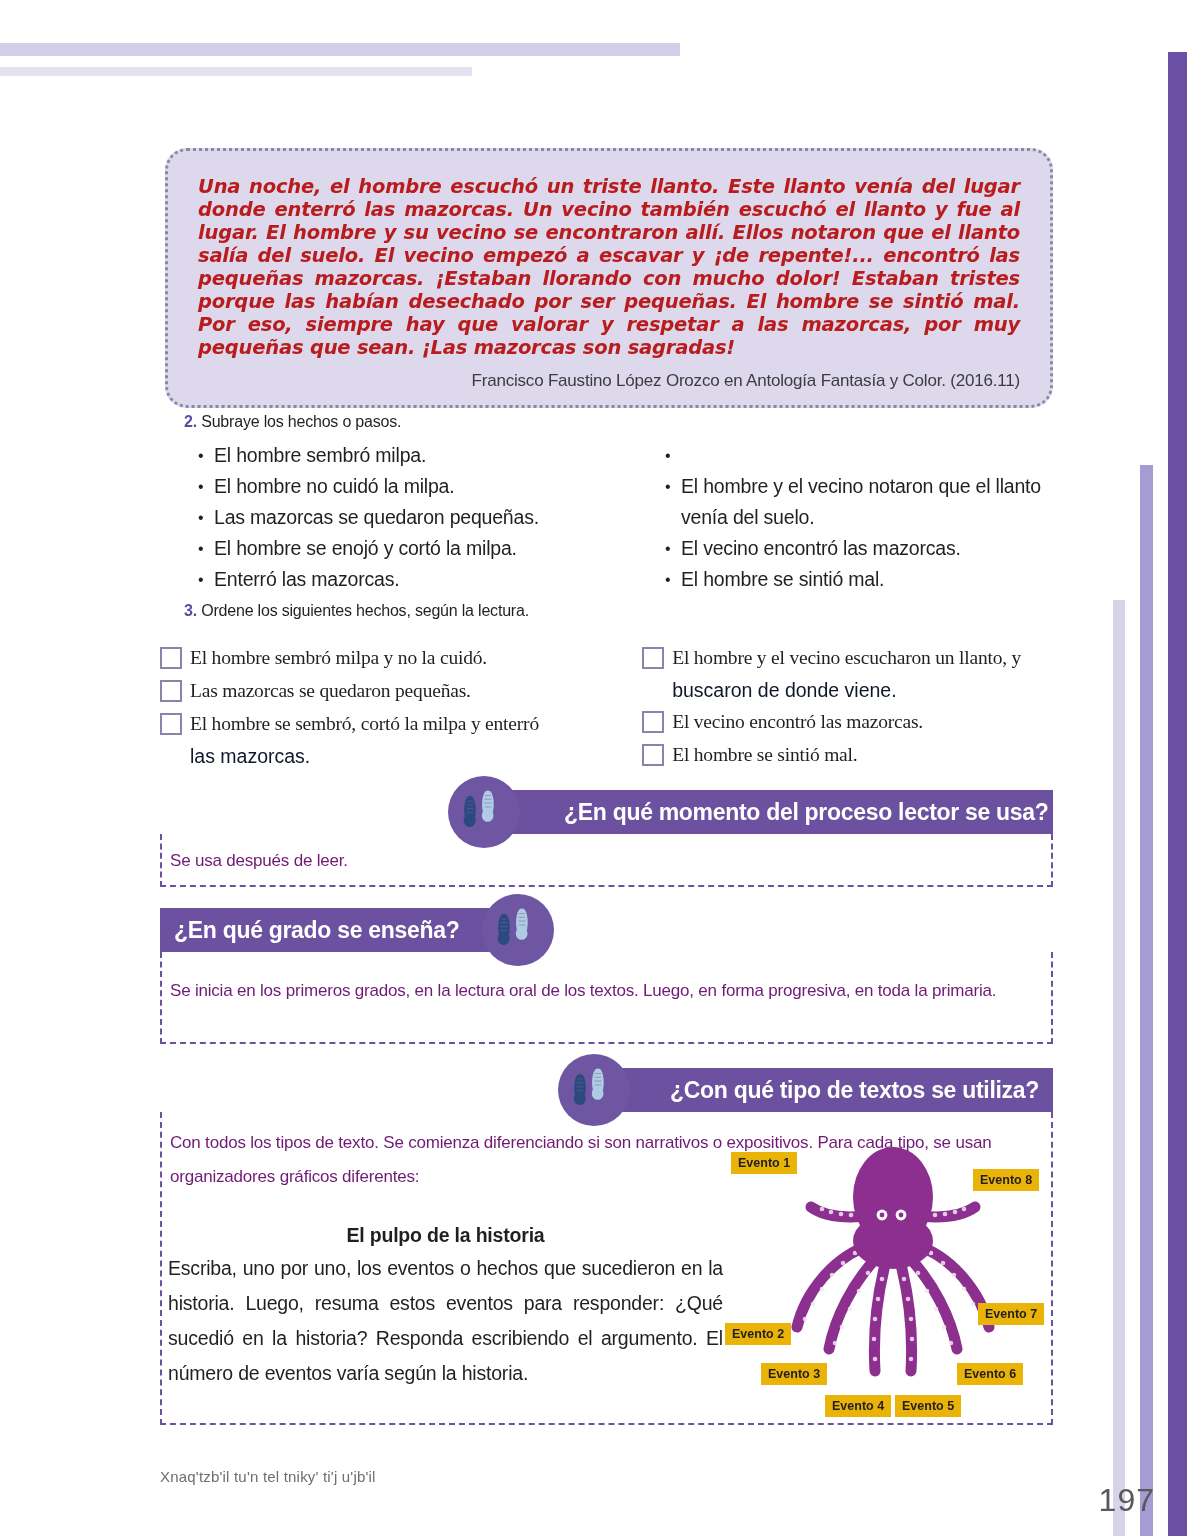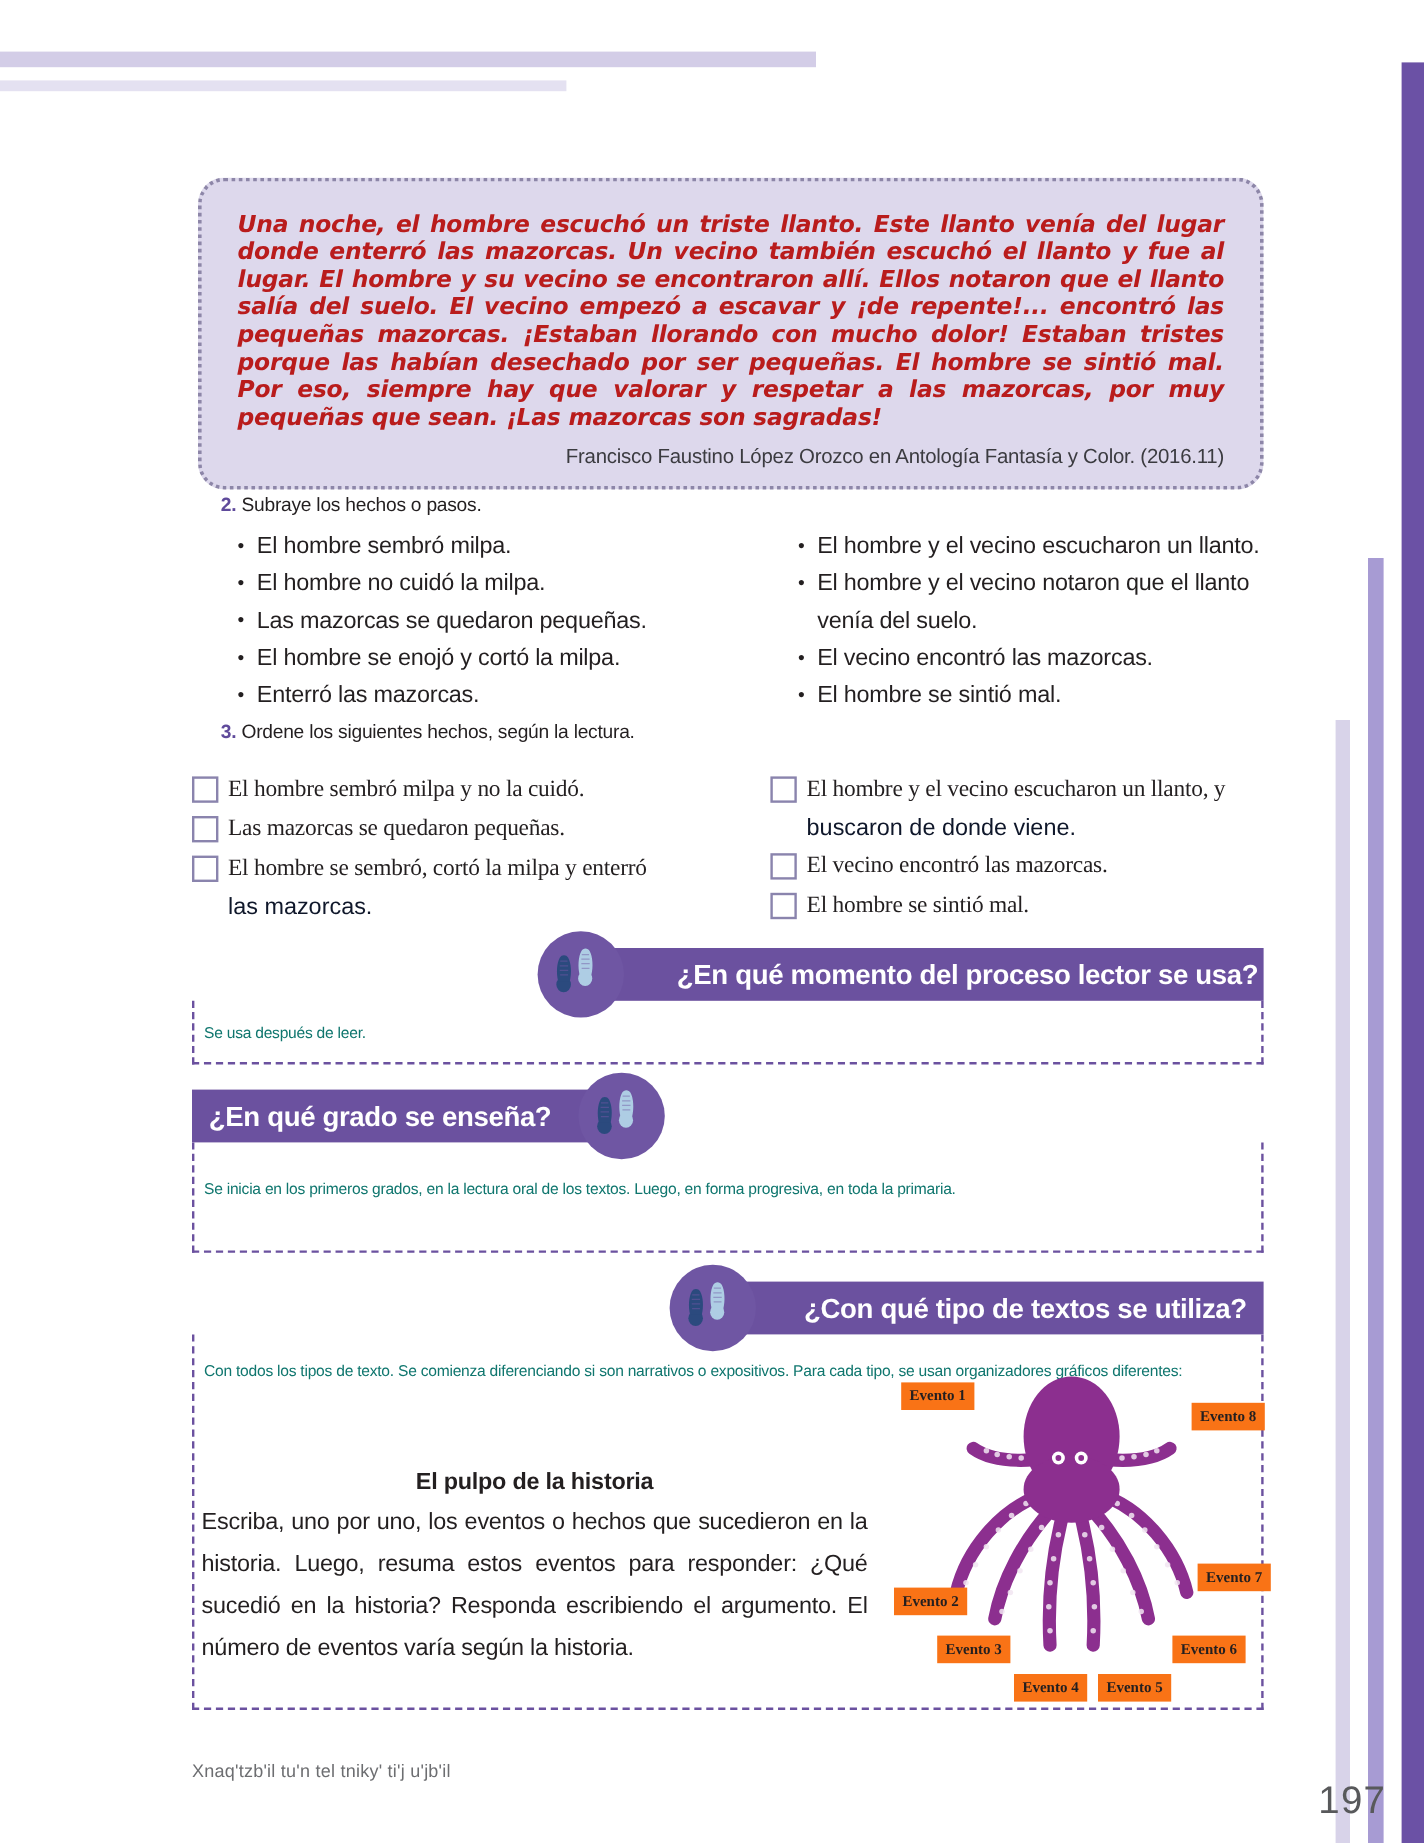--- a/index.html
+++ b/index.html
@@ -177,22 +177,22 @@
     top: -14px;
   }
 
   
   .answer-zone {
     position: absolute;
     border: 2px dashed #6b519f;
     border-top: none;
   }
   .answer-text {
-    font-size: 13px;
-    color: #0f766e;
+    font-size: 17px;
+    color: #701a75;
     line-height: 34px;
     letter-spacing: -0.2px;
     padding: 10px 6px 0 8px;
   }
 
   
   .pulpo-title {
     text-align: center;
     font-weight: bold;
     font-size: 19.5px;
@@ -208,28 +208,27 @@
     text-align: justify;
   }
 
   .octopus-wrap {
     position: absolute;
     left: 565px; top: 1145px;
     width: 330px; height: 290px;
   }
   .evento-box {
     position: absolute;
-    background: #f97316;
+    background: #eab308;
     color: #231f20;
-    font-family: Liberation Serif, serif;
+    font-family: Liberation Sans, sans-serif;
     font-weight: bold;
     font-size: 12.5px;
     padding: 4px 7px;
     white-space: nowrap;
-    margin-left: 20px;
   }
 
   
   .footer-note {
     position: absolute;
     left: 160px; top: 1468px;
     font-size: 15px;
     color: #6d6e71;
     letter-spacing: 0.2px;
   }
@@ -281,21 +280,20 @@
           <span class="bullet-txt">El hombre se enojó y cortó la milpa.</span>
         </div>
         <div class="bullet-row">
           <span class="bullet-dot">•</span>
           <span class="bullet-txt">Enterró las mazorcas.</span>
         </div>
       </div>
       <div class="col">
         <div class="bullet-row" style="padding-left:38px;">
           <span class="bullet-dot">•</span>
-          <span class="bullet-txt">El hombre y el vecino escucharon un llanto.</span>
         </div>
         <div class="bullet-row" style="padding-left:38px;">
           <span class="bullet-dot">•</span>
           <span class="bullet-txt">El hombre y el vecino notaron que el llanto venía del suelo.</span>
         </div>
         <div class="bullet-row" style="padding-left:38px;">
           <span class="bullet-dot">•</span>
           <span class="bullet-txt">El vecino encontró las mazorcas.</span>
         </div>
         <div class="bullet-row" style="padding-left:38px;">

